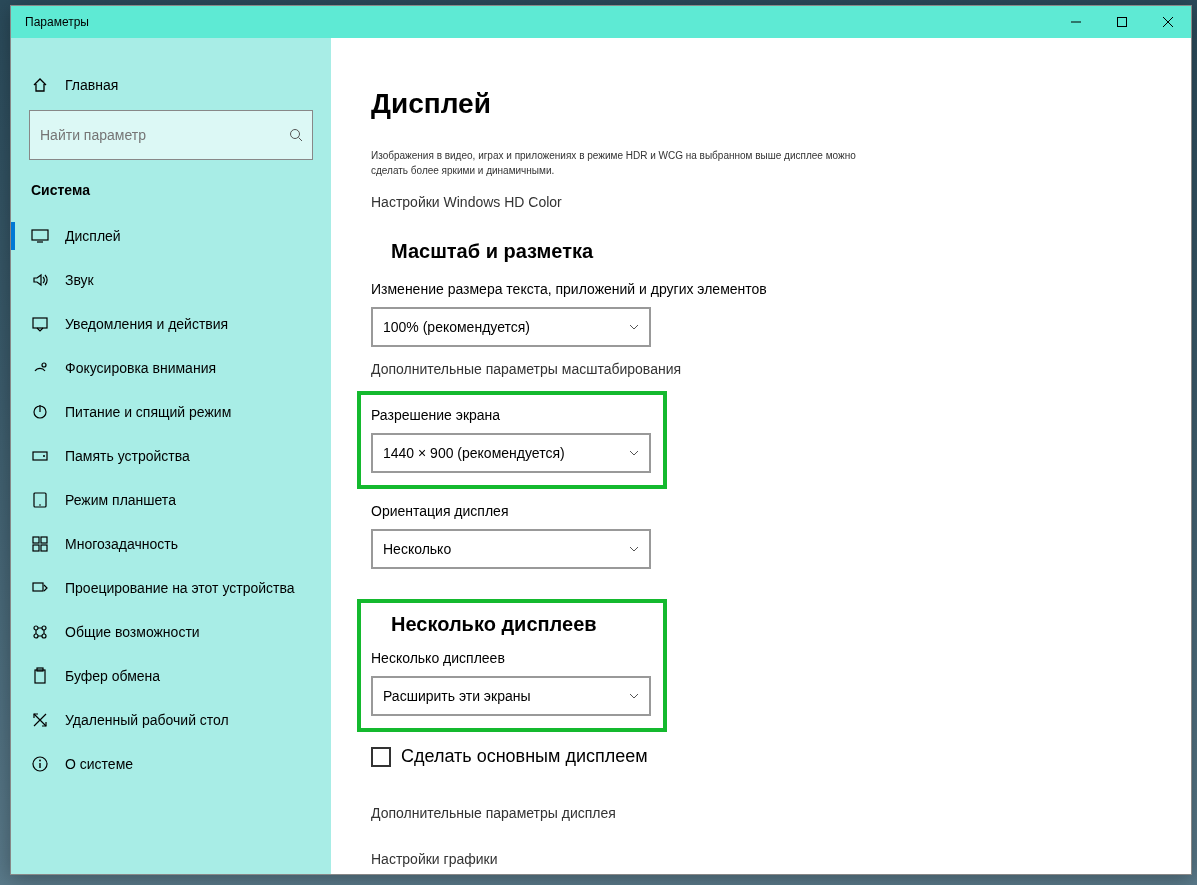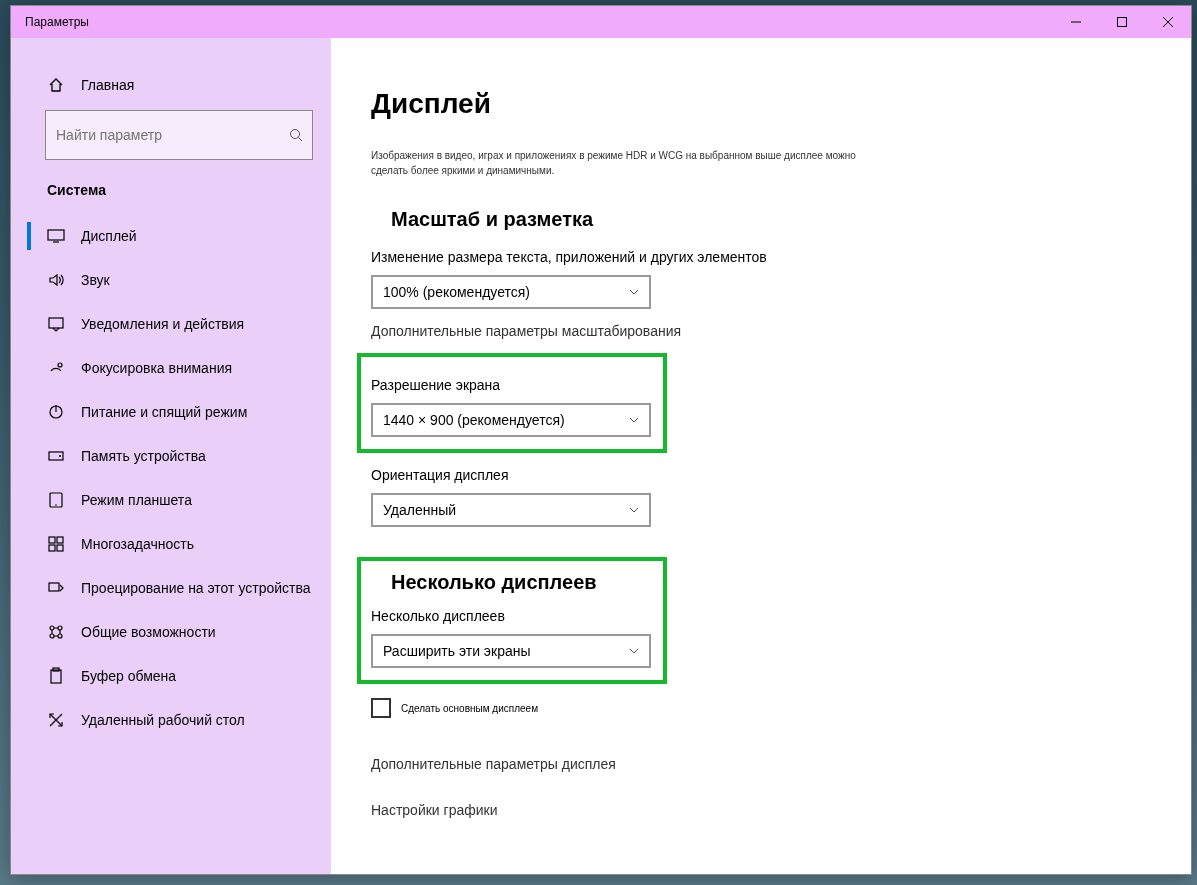--- a/index.html
+++ b/index.html
@@ -10,21 +10,21 @@
     height: 885px;
     overflow: hidden;
     position: relative;
   }
   .window {
     position: absolute;
     top: 5px;
     left: 10px;
     right: 5px;
     bottom: 10px;
-    background: #f0abfc;
+    background: #5eead4;
     border: 1px solid #888;
     display: flex;
     flex-direction: column;
     box-shadow: 0 4px 20px rgba(0,0,0,0.3);
   }
   .titlebar {
     height: 32px;
     display: flex;
     align-items: center;
     justify-content: space-between;
@@ -42,21 +42,20 @@
     font-size: 12px;
     cursor: pointer;
   }
   .body { flex: 1; display: flex; overflow: hidden; }
   .sidebar {
     width: 320px;
     background: rgba(230, 238, 244, 0.55);
     display: flex;
     flex-direction: column;
     padding-top: 30px;
-    padding-left: 16px;
   }
   .home-row {
     display: flex;
     align-items: center;
     gap: 16px;
     padding: 8px 20px 10px 20px;
     cursor: pointer;
     font-size: 14px;
     color: #000;
   }
@@ -113,47 +112,47 @@
     overflow-y: auto;
     background: #fff;
   }
   h1 { font-size: 28px; font-weight: 600; margin-bottom: 28px; color: #000; }
   .desc { font-size: 10px; color: #333; line-height: 1.5; margin-bottom: 16px; max-width: 500px; }
   .link { font-size: 14px; color: #333; margin-bottom: 30px; cursor: pointer; }
   h2 { font-size: 20px; font-weight: 600; margin-bottom: 18px; margin-top: 30px; color: #000; margin-left: 20px; }
   .label { font-size: 14px; color: #000; margin-bottom: 10px; margin-top: 14px; }
   .dropdown {
     width: 280px;
-    height: 34px;
+    height: 40px;
     border: 2px solid #999;
     display: flex;
     align-items: center;
     justify-content: space-between;
     padding: 0 10px;
     font-size: 14px;
     color: #000;
     cursor: pointer;
     background: #fff;
   }
   .chevron { font-size: 10px; color: #555; }
   .sublink { font-size: 14px; color: #333; margin-top: 14px; cursor: pointer; }
   .highlight-box {
     border: 4px solid #14b92e;
     padding: 8px 10px 12px 10px;
     margin-left: -14px;
     width: 310px;
   }
   .highlight-box h2 { margin-top: 2px; margin-bottom: 14px; }
-  .highlight-box .label { margin-top: 12px; }
+  .highlight-box .label { margin-top: 4px; }
   .checkbox-row {
     display: flex;
     align-items: center;
     gap: 10px;
     margin-top: 14px;
-    font-size: 10px;
+    font-size: 18px;
     color: #000;
   }
   .checkbox { width: 20px; height: 20px; border: 2px solid #333; cursor: pointer; }
   svg { display: block; }
 </style>
 </head>
 <body>
 
 <div class="window">
   <div class="titlebar">
@@ -307,27 +306,38 @@
           </div>
           <div class="nav-item">
             <span class="nav-icon">
               <svg width="18" height="18" viewBox="0 0 18 18">
                 <path d="M3 3l12 12M3 15l12-12" stroke="#000" stroke-width="1.2"></path>
                 <path d="M3 7V3h4M15 11v4h-4" fill="none" stroke="#000" stroke-width="1.2"></path>
               </svg>
             </span>
             <span>Удаленный рабочий стол</span>
           </div>
+          <div class="nav-item">
+            <span class="nav-icon">
+              <svg width="18" height="18" viewBox="0 0 18 18">
+                <circle cx="9" cy="9" r="7" fill="none" stroke="#000" stroke-width="1.2"></circle>
+                <line x1="9" y1="8" x2="9" y2="13" stroke="#000" stroke-width="1.4"></line>
+                <circle cx="9" cy="5.5" r="0.9" fill="#000"></circle>
+              </svg>
+            </span>
+            <span>О системе</span>
+          </div>
         </div>
     </div>
 
     <div class="main">
       <h1>Дисплей</h1>
 
       <p class="desc">Изображения в видео, играх и приложениях в режиме HDR и WCG на выбранном выше дисплее можно сделать более яркими и динамичными.</p>
+      <p class="link">Настройки Windows HD Color</p>
 
       <h2>Масштаб и разметка</h2>
       <div class="label">Изменение размера текста, приложений и других элементов</div>
       <div class="dropdown">
         <span>100% (рекомендуется)</span>
         <span class="chevron">
           <svg width="10" height="6" viewBox="0 0 10 6">
               <path d="M1 1 L5 5 L9 1" fill="none" stroke="#555" stroke-width="1"></path>
             </svg>
         </span>
@@ -342,21 +352,21 @@
           <span class="chevron">
             <svg width="10" height="6" viewBox="0 0 10 6">
                 <path d="M1 1 L5 5 L9 1" fill="none" stroke="#555" stroke-width="1"></path>
               </svg>
           </span>
         </div>
       </div>
 
       <div class="label">Ориентация дисплея</div>
       <div class="dropdown">
-        <span>Удаленный</span>
+        <span>Несколько</span>
         <span class="chevron">
           <svg width="10" height="6" viewBox="0 0 10 6">
               <path d="M1 1 L5 5 L9 1" fill="none" stroke="#555" stroke-width="1"></path>
             </svg>
         </span>
       </div>
 
       <div style="height:30px"></div>
       <div class="highlight-box">
         <h2>Несколько дисплеев</h2>

